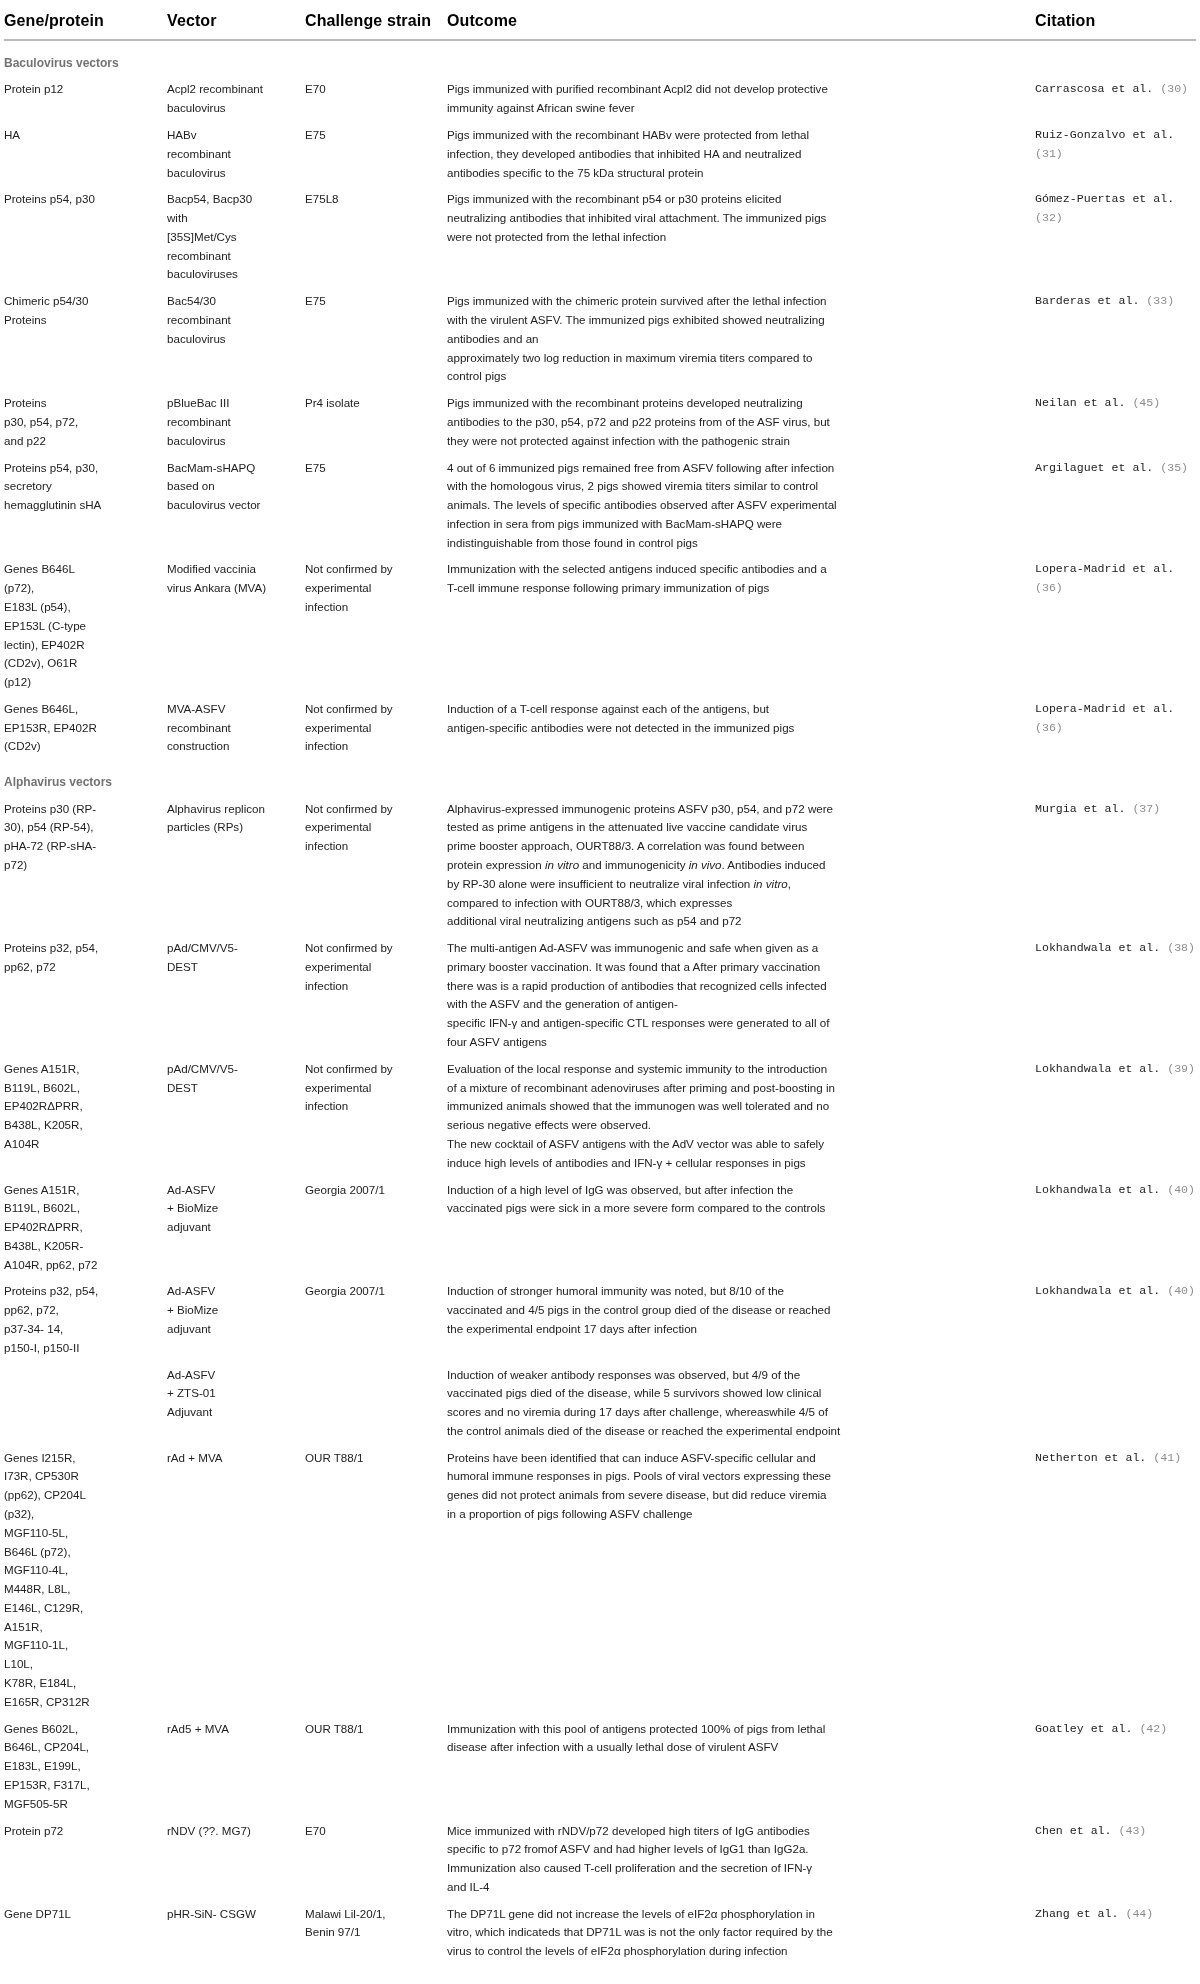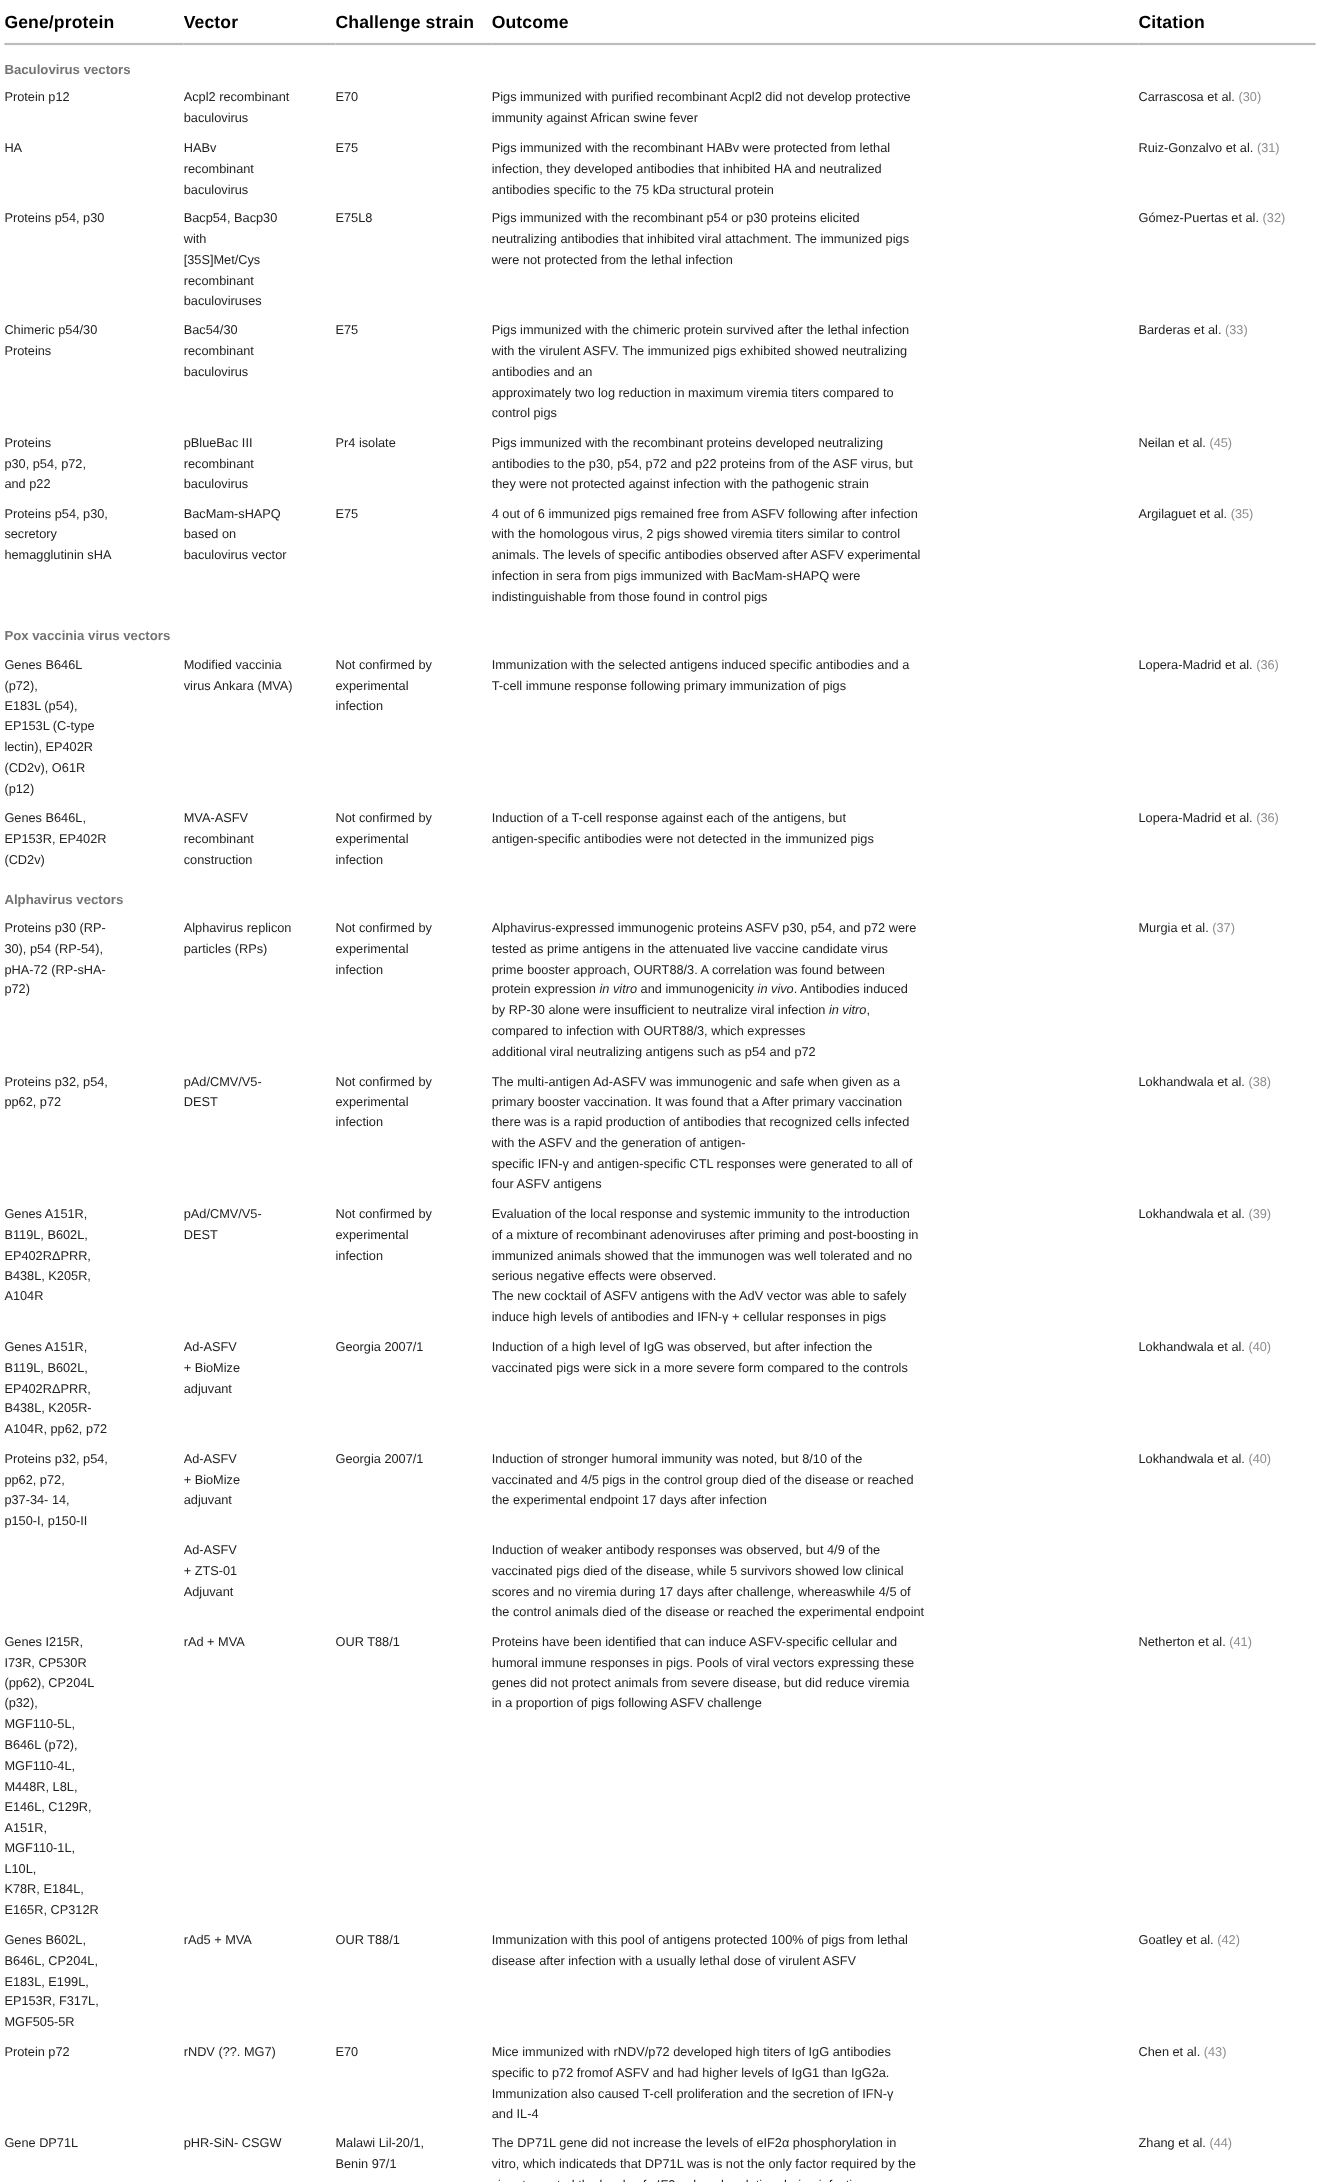--- a/index.html
+++ b/index.html
@@ -60,20 +60,21 @@
   tr.data-row td.cell-challenge,
   tr.data-row td.cell-citation {
     white-space: pre-line;
   }
   td.cell-outcome {
     white-space: pre-line;
     padding-right: 28px;
   }
   td.cell-citation {
     padding-right: 0;
+    font-family: Liberation Mono, monospace;
   }
   .cite-num {
     color: #8d8d8d;
   }
   em { font-style: italic; }
 </style>
 </head>
 <body>
 
 <div class="table-wrap">
@@ -133,23 +134,20 @@
           <td class="cell-outcome">Pigs immunized with the recombinant proteins developed neutralizing<br>antibodies to the p30, p54, p72 and p22 proteins from of the ASF virus, but<br>they were not protected against infection with the pathogenic strain</td>
           <td class="cell-citation"><span>Neilan et al. </span><span class="cite-num">(45)</span></td>
         </tr>
         <tr class="data-row">
           <td class="cell-gene">Proteins p54, p30,<br>secretory<br>hemagglutinin sHA</td>
           <td class="cell-vector">BacMam-sHAPQ<br>based on<br>baculovirus vector</td>
           <td class="cell-challenge">E75</td>
           <td class="cell-outcome">4 out of 6 immunized pigs remained free from ASFV following after infection<br>with the homologous virus, 2 pigs showed viremia titers similar to control<br>animals. The levels of specific antibodies observed after ASFV experimental<br>infection in sera from pigs immunized with BacMam-sHAPQ were<br>indistinguishable from those found in control pigs</td>
           <td class="cell-citation"><span>Argilaguet et al. </span><span class="cite-num">(35)</span></td>
         </tr>
-        <tr class="section-row">
-          <td colspan="5">Pox vaccinia virus vectors</td>
-        </tr>
         <tr class="data-row">
           <td class="cell-gene">Genes B646L<br>(p72),<br>E183L (p54),<br>EP153L (C-type<br>lectin), EP402R<br>(CD2v), O61R<br>(p12)</td>
           <td class="cell-vector">Modified vaccinia<br>virus Ankara (MVA)</td>
           <td class="cell-challenge">Not confirmed by<br>experimental<br>infection</td>
           <td class="cell-outcome">Immunization with the selected antigens induced specific antibodies and a<br>T-cell immune response following primary immunization of pigs</td>
           <td class="cell-citation"><span>Lopera-Madrid et al. </span><span class="cite-num">(36)</span></td>
         </tr>
         <tr class="data-row">
           <td class="cell-gene">Genes B646L,<br>EP153R, EP402R<br>(CD2v)</td>
           <td class="cell-vector"> MVA-ASFV<br>recombinant<br>construction</td>

